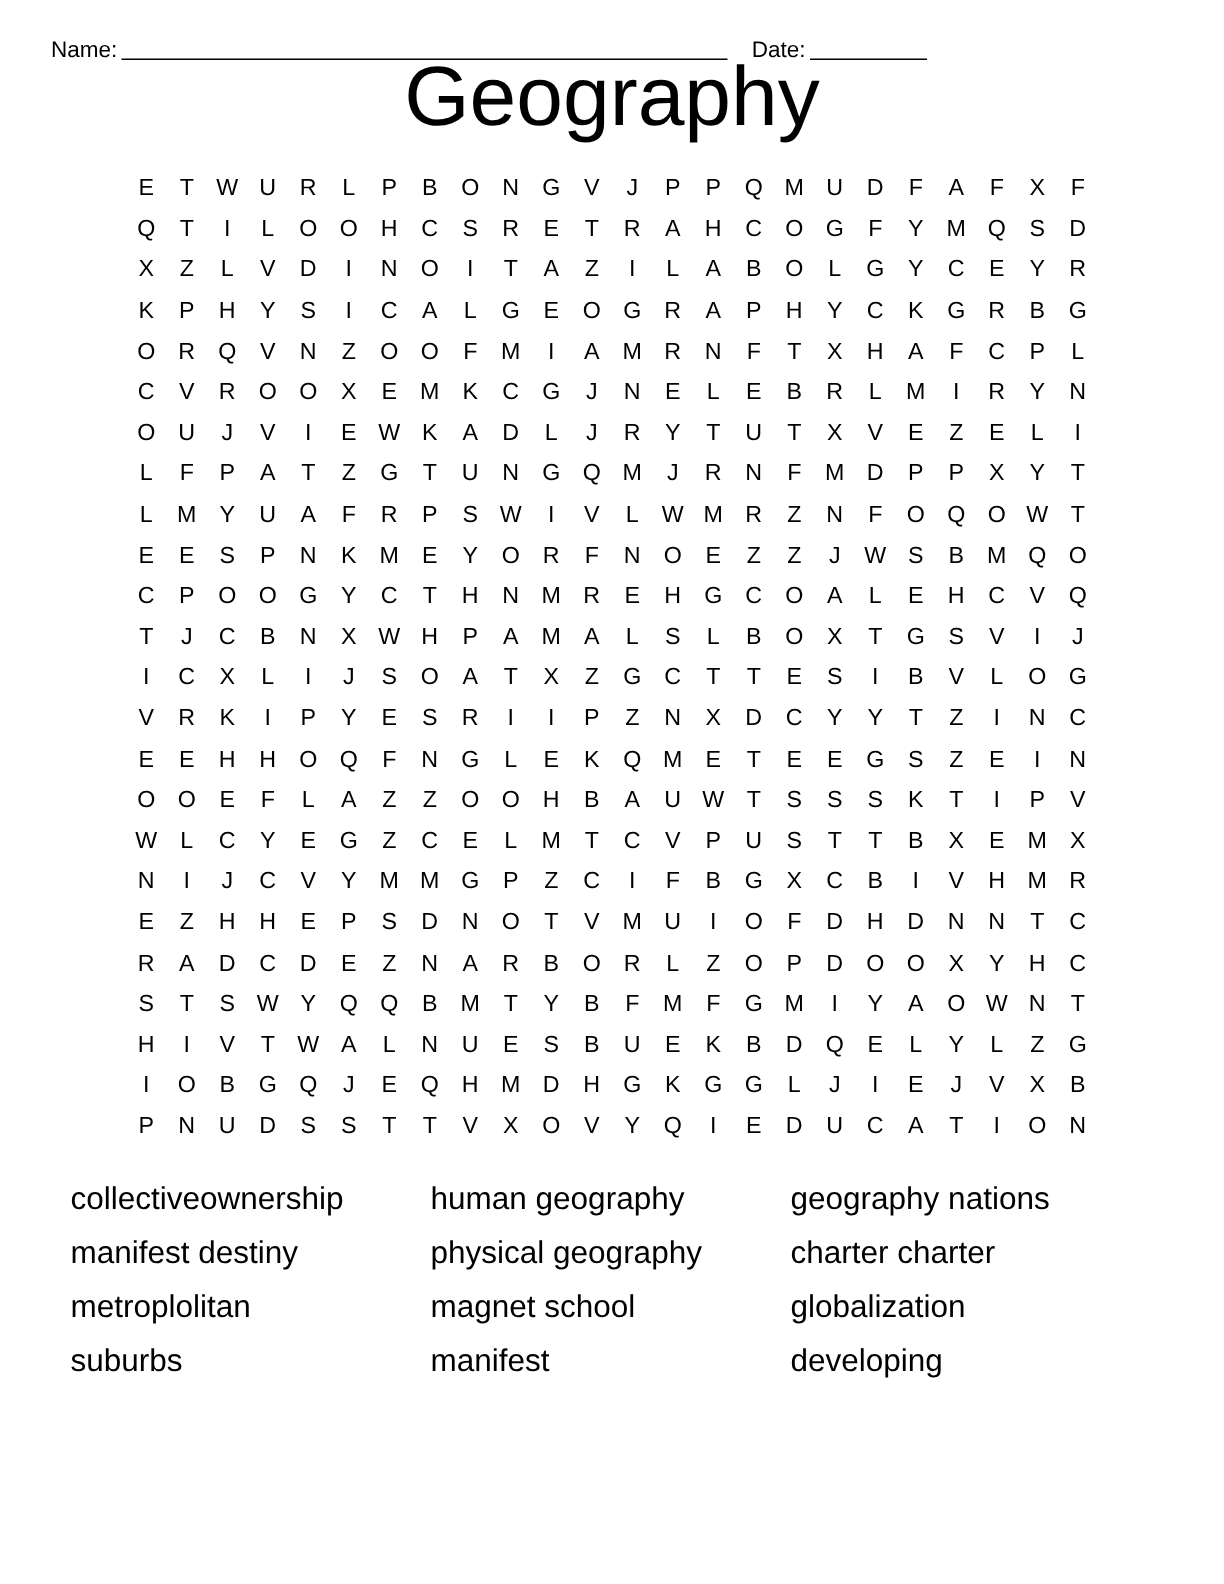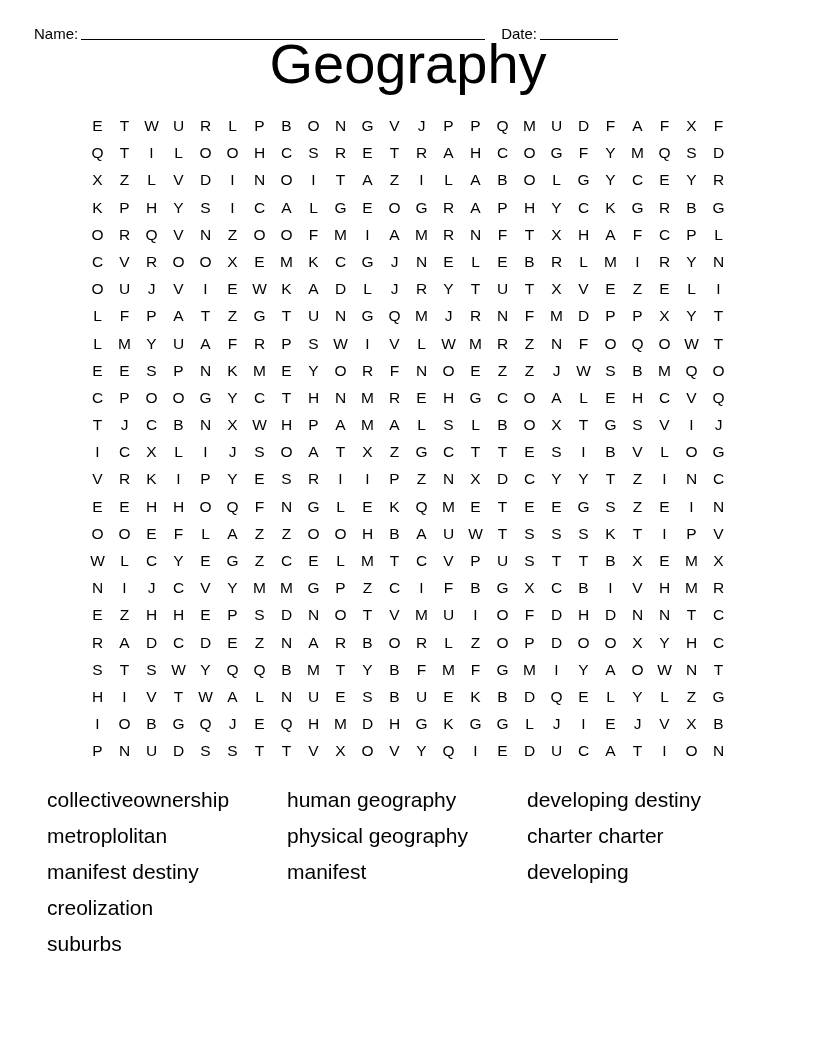--- a/index.html
+++ b/index.html
@@ -685,28 +685,29 @@
     <div class="cell">A</div>
     <div class="cell">T</div>
     <div class="cell">I</div>
     <div class="cell">O</div>
     <div class="cell">N</div>
   </div>
 
 <div class="wordlist">
   <div class="wl-col wl-col-1">
       <div class="word">collectiveownership</div>
+      <div class="word">manifest destiny</div>
       <div class="word">metroplolitan</div>
-      <div class="word">manifest destiny</div>
-      <div class="word">creolization</div>
       <div class="word">suburbs</div>
     </div>
   <div class="wl-col wl-col-2">
       <div class="word">human geography</div>
       <div class="word">physical geography</div>
+      <div class="word">magnet school</div>
       <div class="word">manifest</div>
     </div>
   <div class="wl-col wl-col-3">
-      <div class="word">developing destiny</div>
+      <div class="word">geography nations</div>
       <div class="word">charter charter</div>
+      <div class="word">globalization</div>
       <div class="word">developing</div>
     </div>
 </div>
 
 </body></html>

